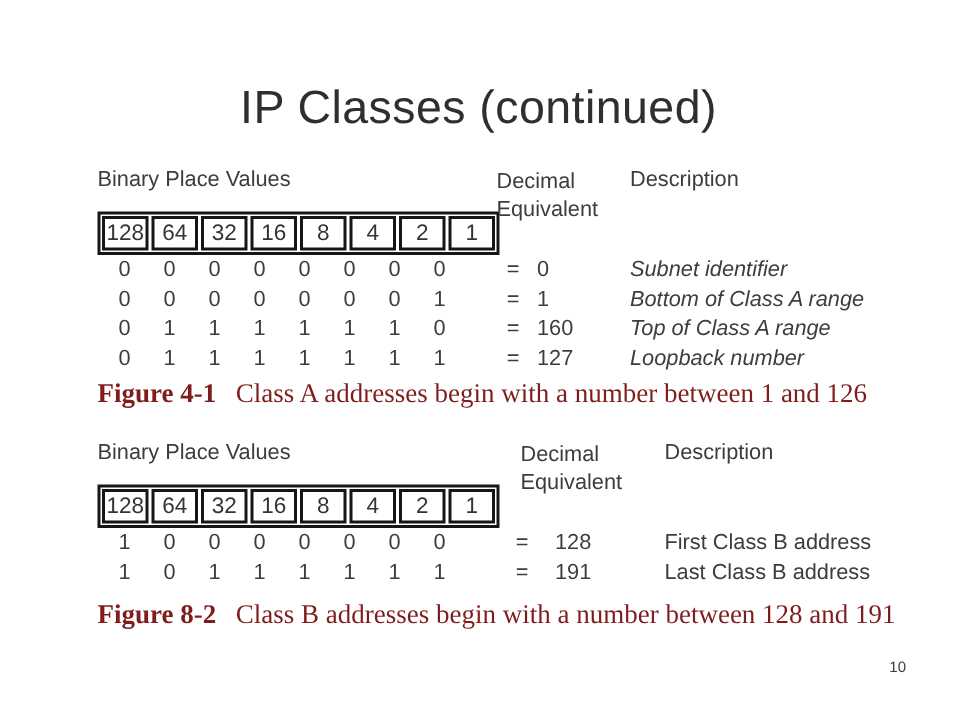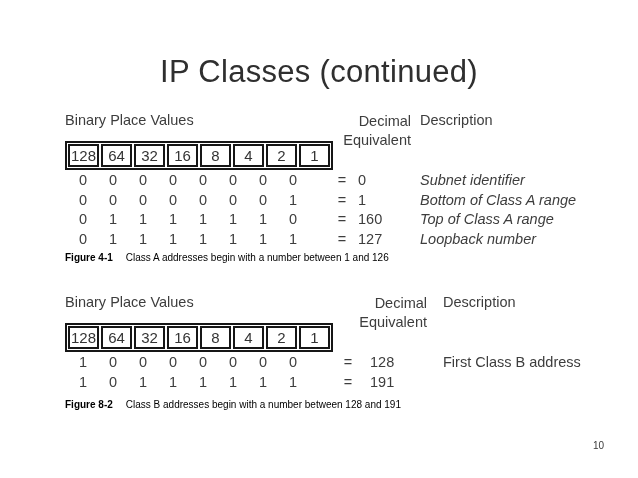--- a/index.html
+++ b/index.html
@@ -12,21 +12,21 @@
     text-align:center;font-size:31px;font-weight:400;color:#2f2f2f;letter-spacing:0.3px;
   }
   .figure{
     position:absolute;left:65px;width:555px;color:#3d3d3d;font-size:14.5px;
   }
   .fig1{top:110px;height:175px;}
   .fig2{top:292px;height:135px;}
 
   .hdr{position:absolute;top:2px;white-space:nowrap;}
   .hdr-binary{left:0;}
-  .hdr-decimal{text-align:right;width:80px;line-height:18.5px;}
+  .hdr-decimal{text-align:left;width:80px;line-height:18.5px;}
   .fig1 .hdr-decimal{left:266px;}
   .fig2 .hdr-decimal{left:282px;}
   .fig1 .hdr-desc{left:355px;}
   .fig2 .hdr-desc{left:378px;}
 
   .box-row{
     position:absolute;left:0;top:31px;display:flex;gap:2px;
     border:2px solid #161616;padding:1px;background:#fff;
   }
   .cell{
@@ -42,21 +42,21 @@
   .eq{position:absolute;top:0;width:18px;text-align:center;}
   .fig1 .eq{left:268px;}
   .fig2 .eq{left:274px;}
   .dec{position:absolute;top:0;}
   .fig1 .dec{left:293px;}
   .fig2 .dec{left:305px;}
   .desc{position:absolute;top:0;white-space:nowrap;}
   .fig1 .desc{left:355px;font-style:italic;}
   .fig2 .desc{left:378px;}
 
-  .caption{position:absolute;left:0;font-size:10px;color:#000000;white-space:nowrap;}
+  .caption{position:absolute;left:0;font-size:18px;color:#7f1d1d;white-space:nowrap;font-family:Liberation Serif, serif;}
   .fig1 .caption{top:142px;}
   .fig2 .caption{top:107px;}
   .cap-label{font-weight:700;margin-right:13px;}
 
   .page-number{position:absolute;top:440px;right:34px;font-size:10px;color:#3a3a3a;}
 </style>
 </head>
 <body>
 
 <div class="slide">
@@ -179,20 +179,21 @@
         <span class="bit b0">1</span>
         <span class="bit b1">0</span>
         <span class="bit b2">1</span>
         <span class="bit b3">1</span>
         <span class="bit b4">1</span>
         <span class="bit b5">1</span>
         <span class="bit b6">1</span>
         <span class="bit b7">1</span>
         <span class="eq">=</span>
         <span class="dec">191</span>
+        <span class="desc">Last Class B address</span>
       </div>
     </div>
 
     <div class="caption">
       <span class="cap-label">Figure 8-2</span><span class="cap-text">Class B addresses begin with a number between 128 and 191</span>
     </div>
   </section>
 
   <div class="page-number">10</div>
 

